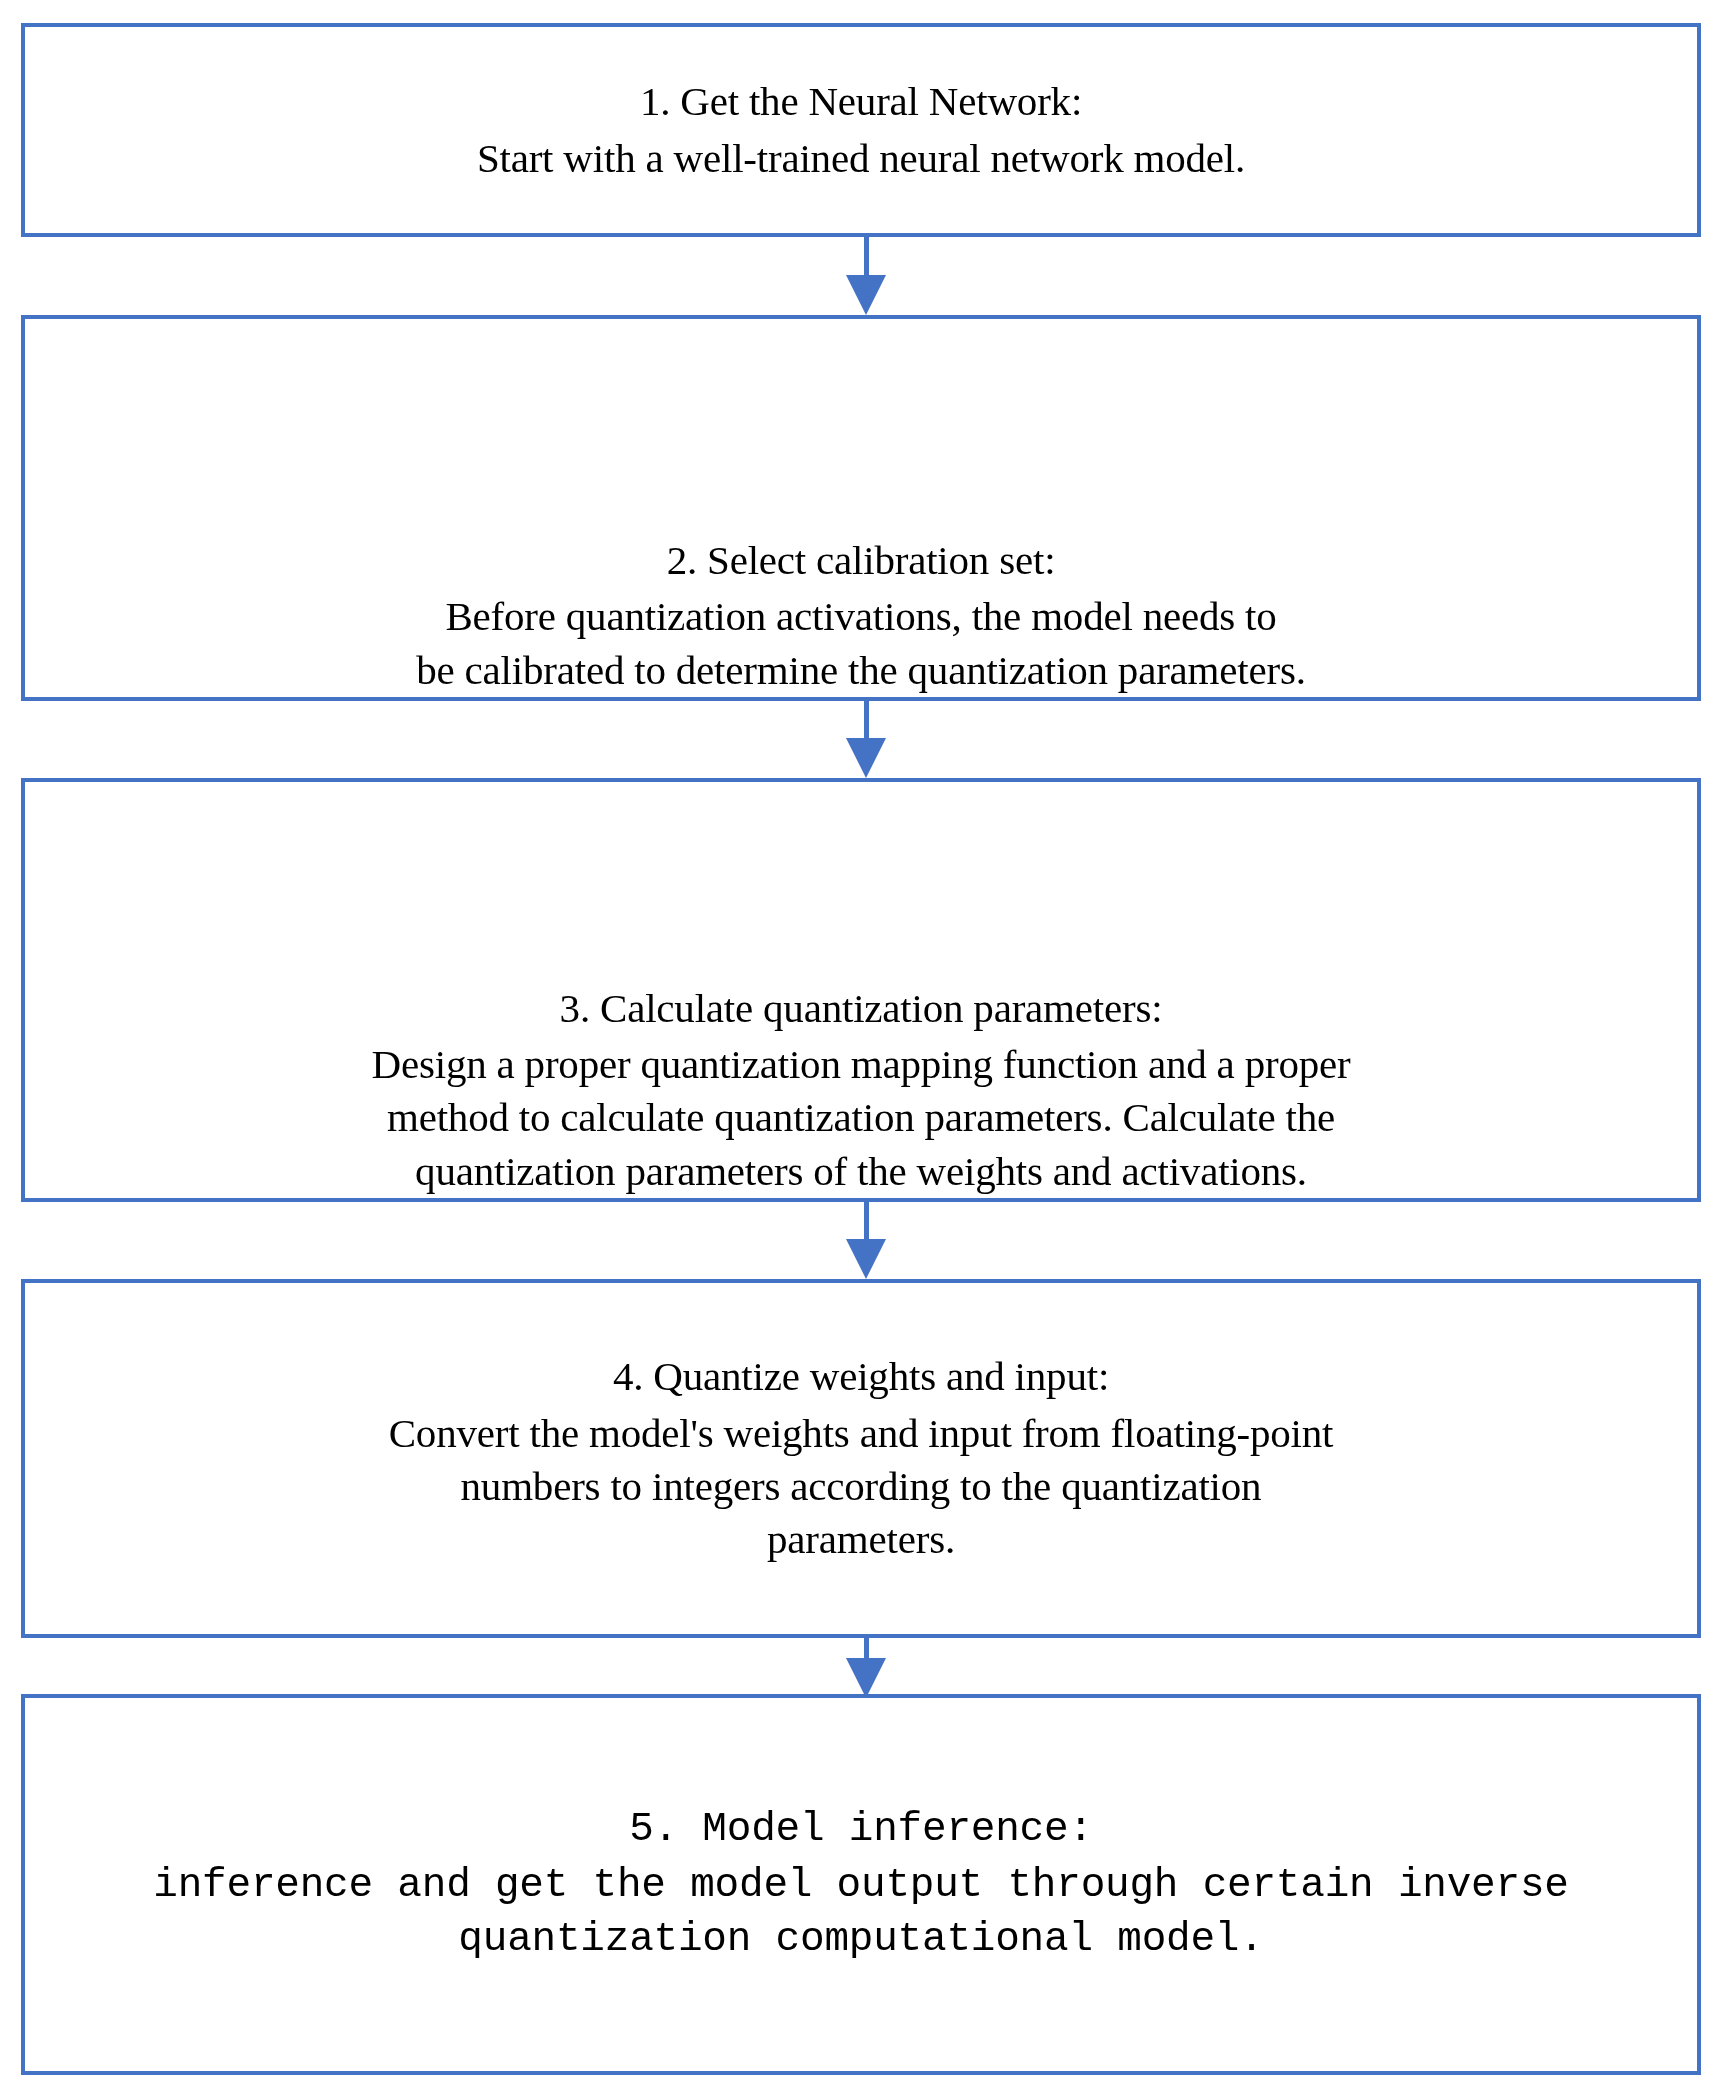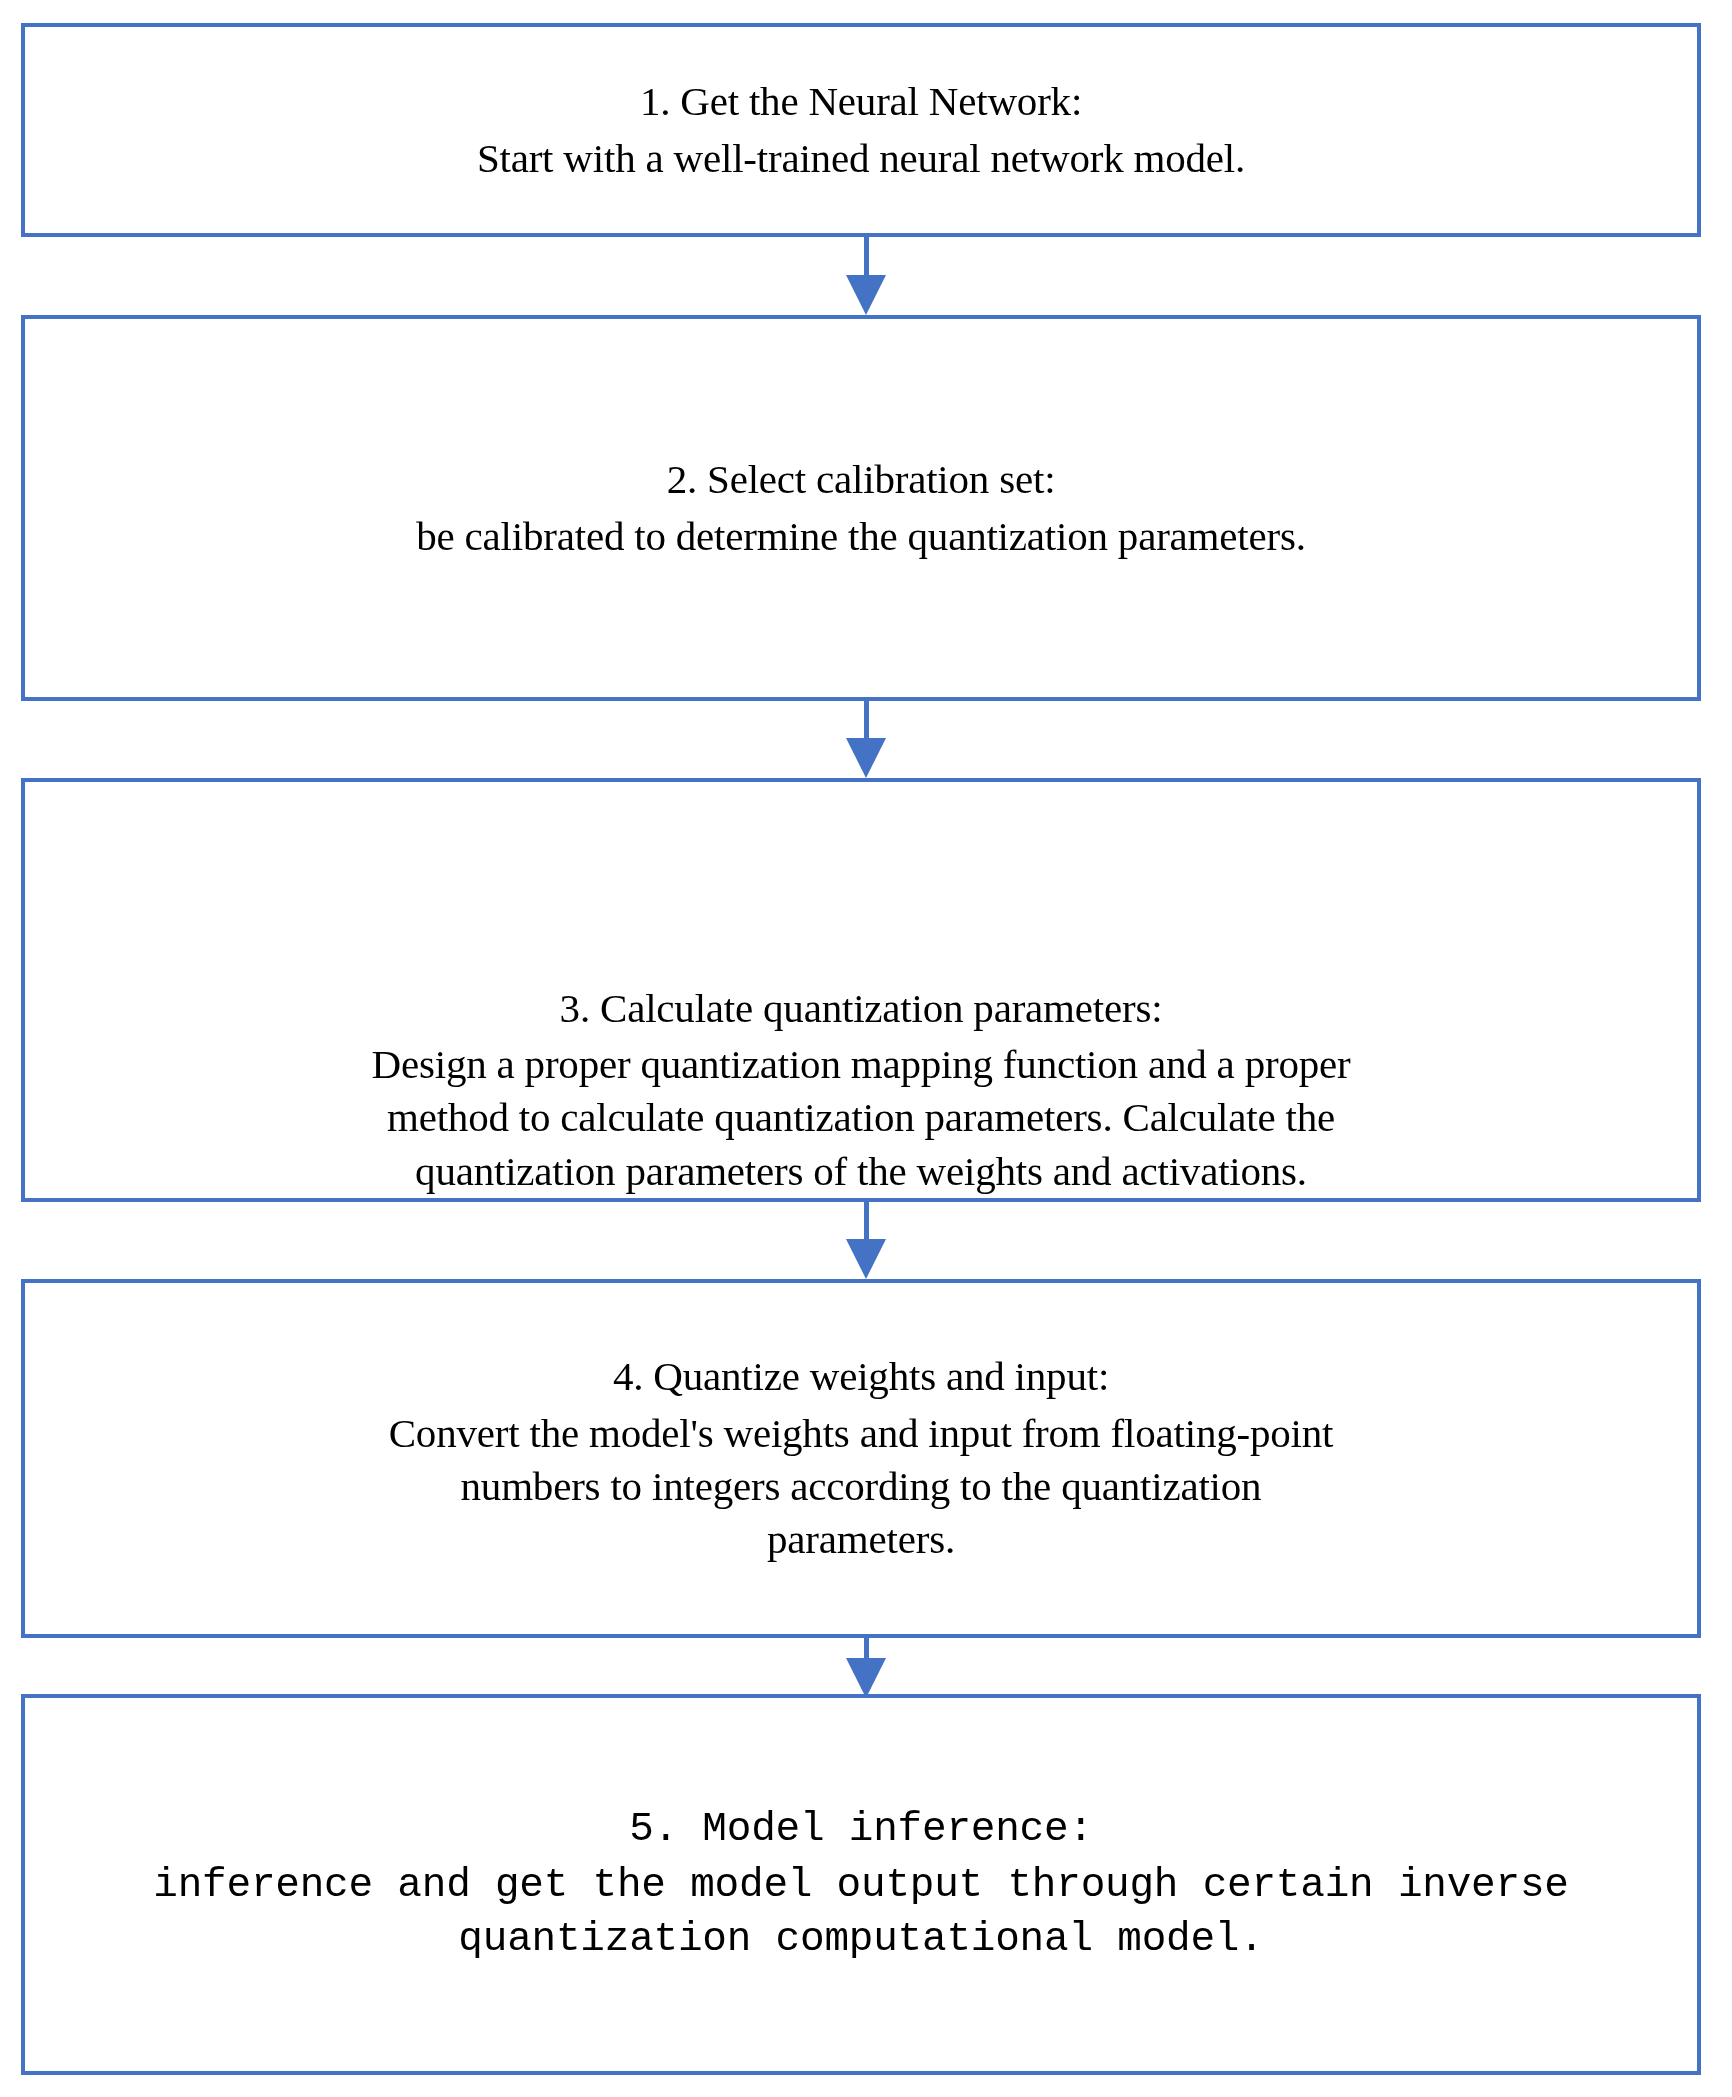--- a/index.html
+++ b/index.html
@@ -36,21 +36,21 @@
     line-height: 1.30;
     letter-spacing: -0.2px;
     white-space: nowrap;
     color: #000000;
   }
   .node-title {
     margin-bottom: 3px;
   }
   
   #node-1 { left: 21px;  top: 23px;   width: 1680px; height: 214px; }
-  #node-2 { left: 21px;  top: 315px;  width: 1680px; height: 386px; }
+  #node-2 { left: 21px;  top: 315px;  width: 1680px; height: 386px; justify-content: flex-end; }
   #node-3 { left: 21px;  top: 778px; width: 1680px; height: 424px; justify-content: flex-end; }
   #node-4 { left: 21px;  top: 1279px; width: 1680px; height: 359px; }
   #node-5 { left: 21px;  top: 1694px; width: 1680px; height: 381px; font-family: Liberation Mono, monospace; }
 
   
   .connector {
     position: absolute;
     left: 859px;
     width: 15px;
   }
@@ -96,20 +96,21 @@
     <span class="node-line">Start with a well-trained neural network model.</span>
   </div>
 
   <div class="connector" id="connector-1">
     <div class="shaft"></div>
     <div class="head"></div>
   </div>
 
   <div class="node" id="node-2">
     <span class="node-line node-title">2. Select calibration set:</span>
+    <span class="node-line">Before quantization activations, the model needs to</span>
     <span class="node-line">be calibrated to determine the quantization parameters.</span>
   </div>
 
   <div class="connector" id="connector-2">
     <div class="shaft"></div>
     <div class="head"></div>
   </div>
 
   <div class="node" id="node-3">
     <span class="node-line node-title">3. Calculate quantization parameters:</span>

